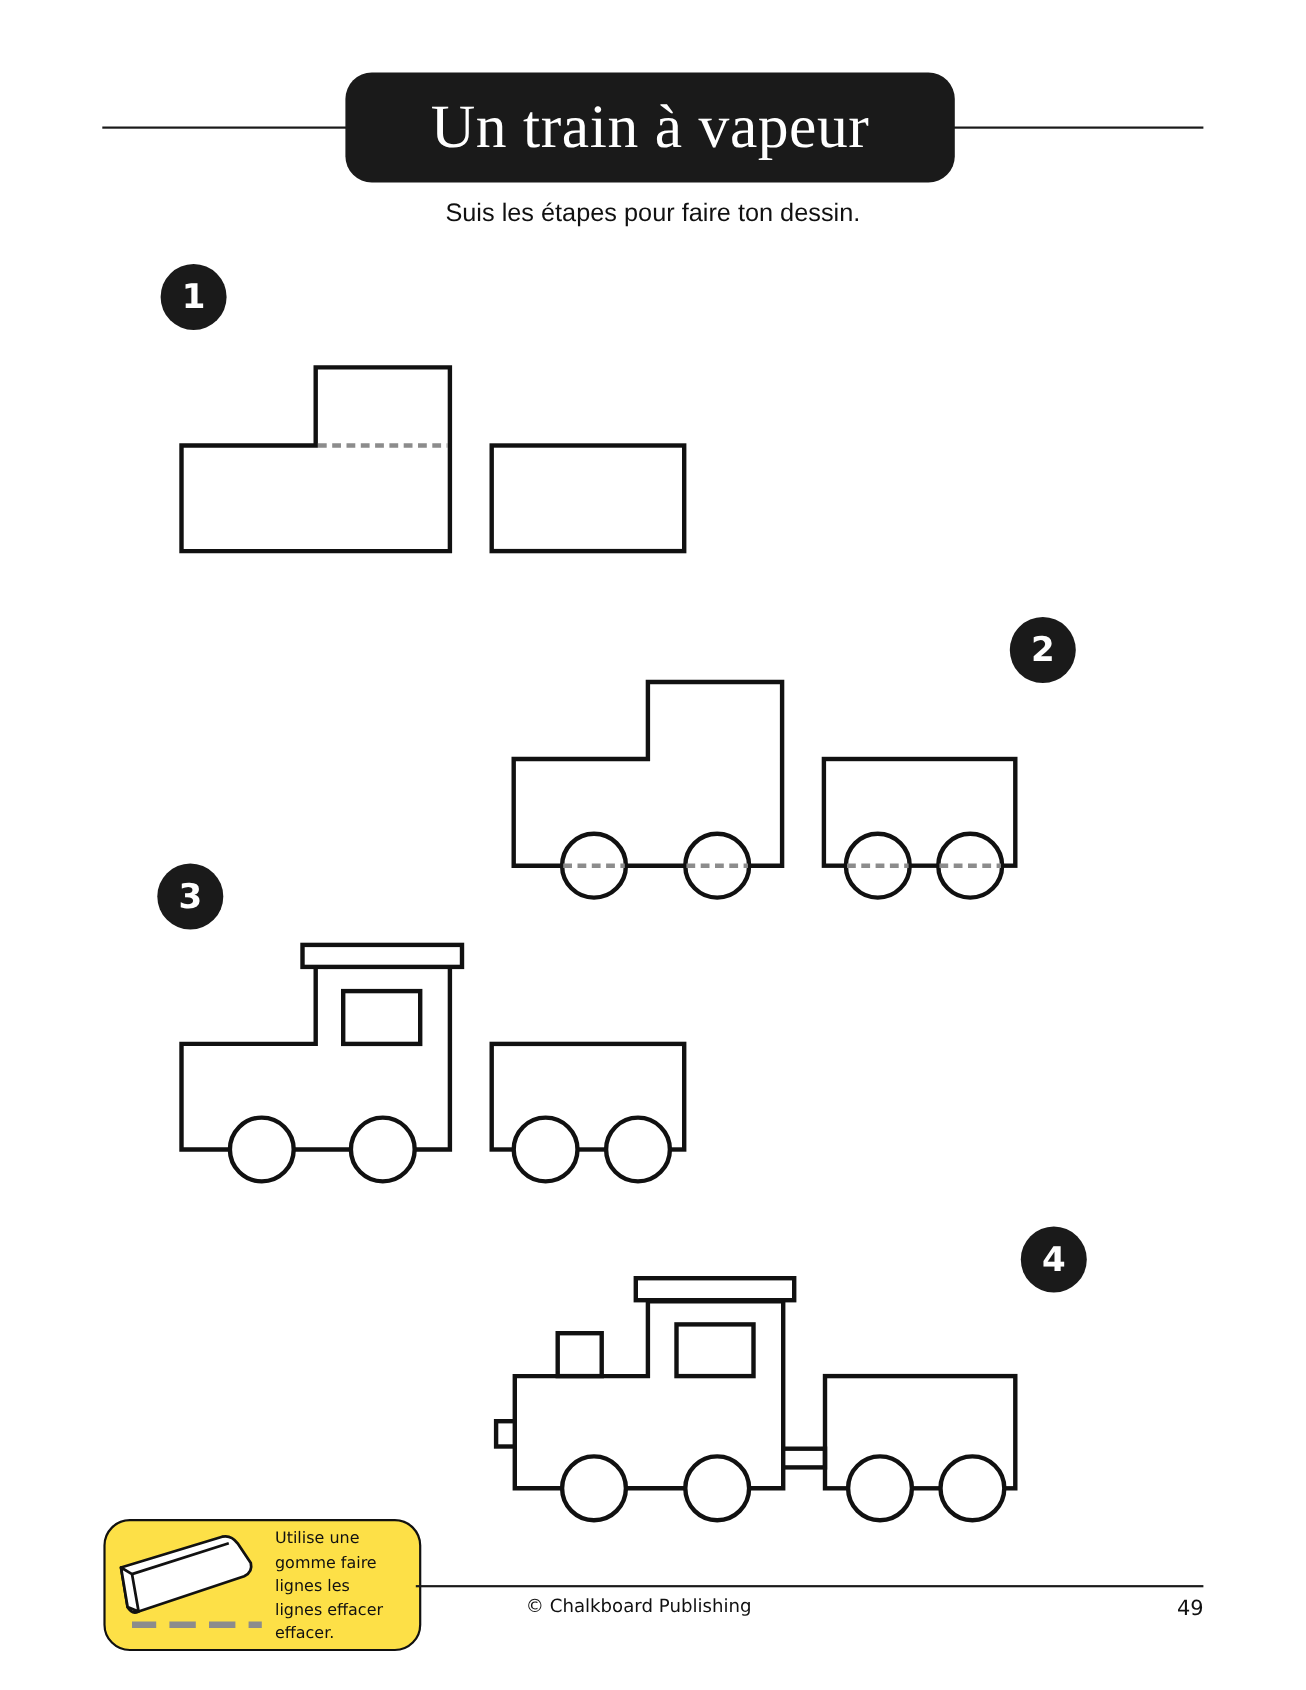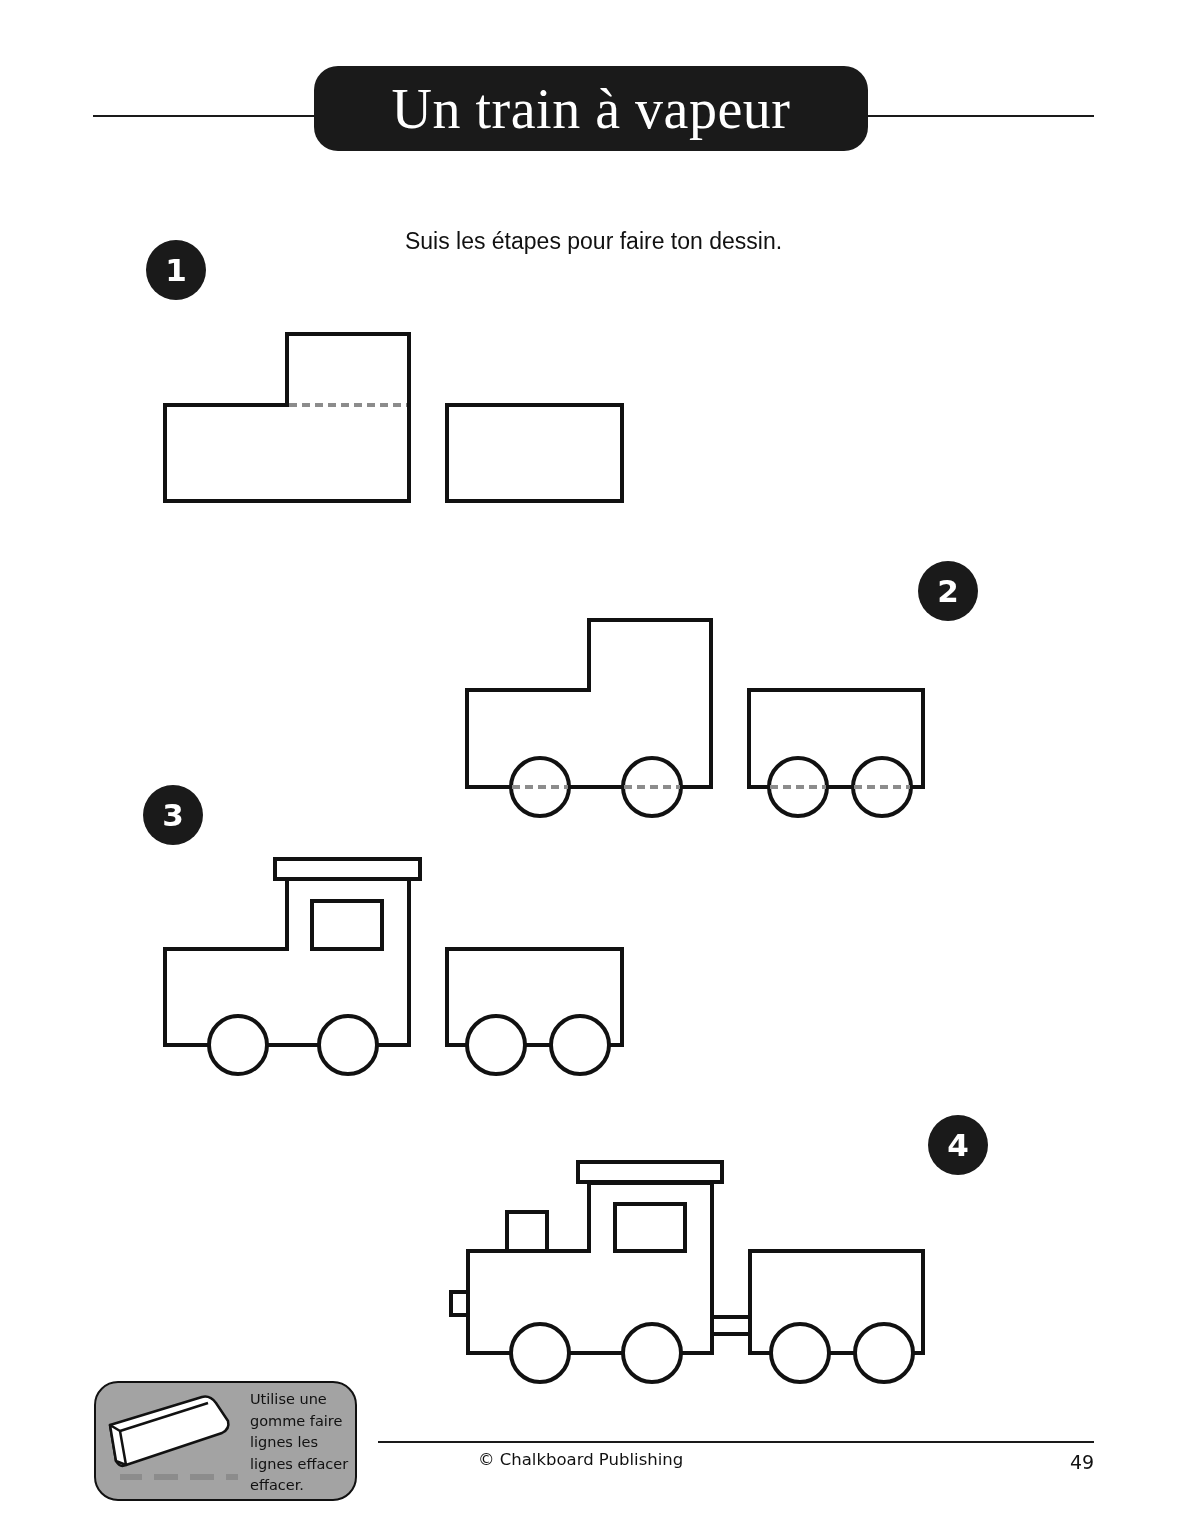--- a/index.html
+++ b/index.html
@@ -1,23 +1,23 @@
 <!DOCTYPE html>
 <html><head>
 <meta charset="utf-8">
 <style>
   html, body { margin: 0; padding: 0; background: #ffffff; }
   body { width: 1187px; height: 1536px; position: relative; overflow: hidden; font-family: "Liberation Sans", sans-serif; }
   .rule { position: absolute; height: 2px; background: #1a1a1a; }
-  .title-box { position: absolute; left: 314px; top: 66px; width: 554px; height: 85px; background: #1a1a1a; border-radius: 24px; display: flex; align-items: center; justify-content: center; }
+  .title-box { position: absolute; left: 314px; top: 66px; width: 554px; height: 100px; background: #1a1a1a; border-radius: 24px; display: flex; align-items: center; justify-content: center; }
   .title-text { color: #ffffff; font-family: "Liberation Serif", "DejaVu Serif", serif; font-size: 56px; letter-spacing: 0.5px; }
-  .subtitle { position: absolute; left: 0; width: 1187px; top: 180px; text-align: center; font-size: 23px; color: #111; font-family: "Liberation Sans", sans-serif; margin-top: 48px; }
+  .subtitle { position: absolute; left: 0; width: 1187px; top: 180px; text-align: center; font-size: 23px; color: #111; font-family: "Liberation Sans", sans-serif; }
   .step-badge { position: absolute; width: 60px; height: 60px; border-radius: 50%; background: #1a1a1a; color: #fff; display: flex; align-items: center; justify-content: center; font-family: "DejaVu Sans", sans-serif; font-weight: bold; font-size: 31px; }
   svg.drawing { position: absolute; left: 0; top: 0; }
-  .tip-box { position: absolute; left: 94px; top: 1381px; width: 263px; height: 120px; border: 2.5px solid #111; border-radius: 24px; box-sizing: border-box; background: #a3a3a3; }
+  .tip-box { position: absolute; left: 94px; top: 1381px; width: 289px; height: 120px; border: 2.5px solid #111; border-radius: 24px; box-sizing: border-box; background: #fde047; }
   .tip-text { position: absolute; left: 154px; top: 6px; font-family: "DejaVu Sans", sans-serif; font-size: 14.5px; line-height: 21.5px; color: #111; }
   .footer-copy { position: absolute; left: 478px; top: 1450px; font-family: "DejaVu Sans", sans-serif; font-size: 16.5px; color: #111; }
   .footer-page { position: absolute; left: 1070px; top: 1451px; font-family: "DejaVu Sans", sans-serif; font-size: 19px; color: #111; }
 </style>
 </head>
 <body>
 
 <div class="rule" style="left:93px; top:115px; width:222px;"></div>
 <div class="rule" style="left:867px; top:115px; width:227px;"></div>
 

